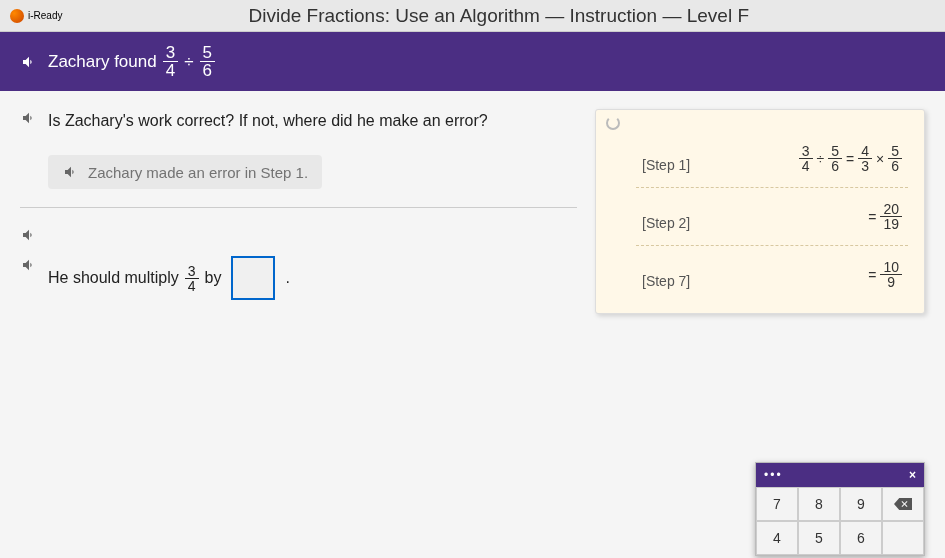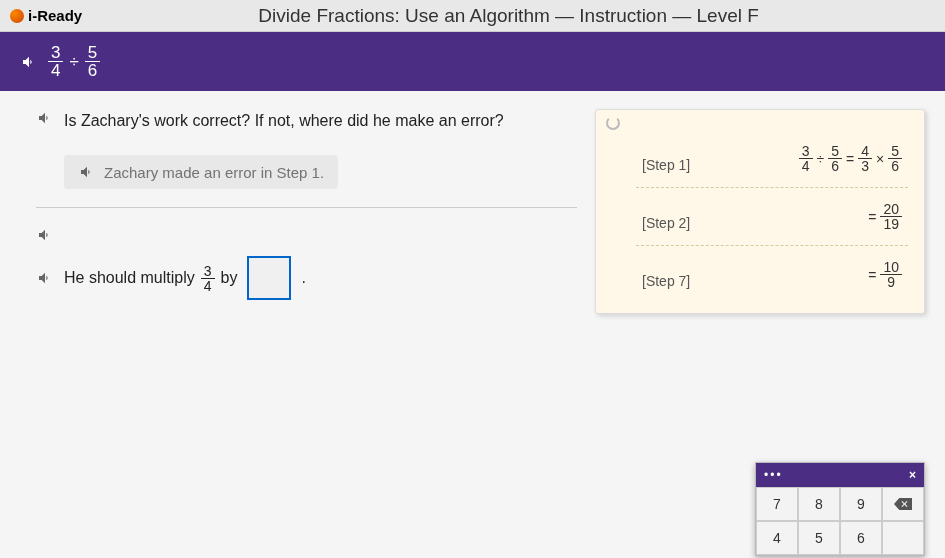--- a/index.html
+++ b/index.html
@@ -1,25 +1,25 @@
 <!DOCTYPE html>
 <html><head>
 <meta charset="utf-8">
 <style>
 *{margin:0;padding:0;box-sizing:border-box}
 body{width:945px;height:558px;font-family:Arial,sans-serif;background:#f5f5f5;overflow:hidden;position:relative}
 .topbar{height:32px;background:#e8e8e8;display:flex;align-items:center;padding:0 10px;border-bottom:1px solid #ccc}
 .logo{display:flex;align-items:center;gap:4px}
 .logo-dot{width:14px;height:14px;border-radius:50%;background:radial-gradient(circle at 30% 30%,#f80,#c40);display:inline-block}
-.logo-txt{font-weight:bold;font-size:15px}
+.logo-txt{font-weight:normal;font-size:10px}
 .lesson-title{flex:1;text-align:center;font-size:19px;color:#333}
 .purple-bar{background:#4b2e83;color:#fff;padding:12px 20px;display:flex;align-items:center;gap:10px;font-size:17px}
 .speaker-icon{width:18px;height:18px;display:inline-flex;align-items:center;justify-content:center}
 .speaker-icon svg{width:16px;height:16px;fill:#fff}
-.content{display:flex;padding:18px 20px 0 36px;gap:18px}
+.content{display:flex;padding:18px 20px 0 20px;gap:18px}
 .left{flex:1}
 .right{width:330px}
 .q-row{display:flex;align-items:flex-start;gap:10px;margin-bottom:12px}
 .q-row .speaker-icon svg{fill:#666}
 .q-text{font-size:16px;line-height:1.5;color:#222}
 .answer-chip{display:inline-flex;align-items:center;gap:8px;background:#e8e8e8;border-radius:4px;padding:8px 14px;margin:10px 0 12px 28px;font-size:15px;color:#737373}
 .answer-chip .speaker-icon svg{fill:#666}
 .hr{border:0;border-bottom:1px solid #ccc;margin:6px 0 18px 0}
 .frac{display:inline-flex;flex-direction:column;align-items:center;vertical-align:middle;font-size:14px;line-height:1}
 .frac .n{border-bottom:1px solid currentColor;padding:0 3px}
@@ -52,20 +52,21 @@
   <div class="lesson-title">Divide Fractions: Use an Algorithm — Instruction — Level F</div>
 </div>
 
 <div class="purple-bar">
   <span class="speaker-icon">
     <svg viewBox="0 0 24 24">
         <path d="M3 9v6h4l5 5V4L7 9H3zm13 3a4 4 0 0 0-2-3.5v7A4 4 0 0 0 16 12z"></path>
       </svg>
   </span>
   <span class="inline-flex">
+    <span>Zachary found</span>
     <span class="frac frac-lg">
         <span class="n">3</span>
         <span class="d">4</span>
       </span>
     <span>÷</span>
     <span class="frac frac-lg">
         <span class="n">5</span>
         <span class="d">6</span>
       </span>
   </span>
@@ -90,21 +91,21 @@
       <span>Zachary made an error in Step 1.</span>
     </div>
     <hr class="hr">
     <div class="q-row">
       <span class="speaker-icon">
           <svg viewBox="0 0 24 24">
             <path d="M3 9v6h4l5 5V4L7 9H3zm13 3a4 4 0 0 0-2-3.5v7A4 4 0 0 0 16 12z"></path>
           </svg>
         </span>
     </div>
-    <div class="q-row" style="align-items:center;margin-top:6px">
+    <div class="q-row" style="margin-top:6px">
       <span class="speaker-icon">
           <svg viewBox="0 0 24 24">
             <path d="M3 9v6h4l5 5V4L7 9H3zm13 3a4 4 0 0 0-2-3.5v7A4 4 0 0 0 16 12z"></path>
           </svg>
         </span>
       <div class="q-text inline-flex">
         <span>He should multiply</span>
         <span class="frac">
             <span class="n">3</span>
             <span class="d">4</span>

